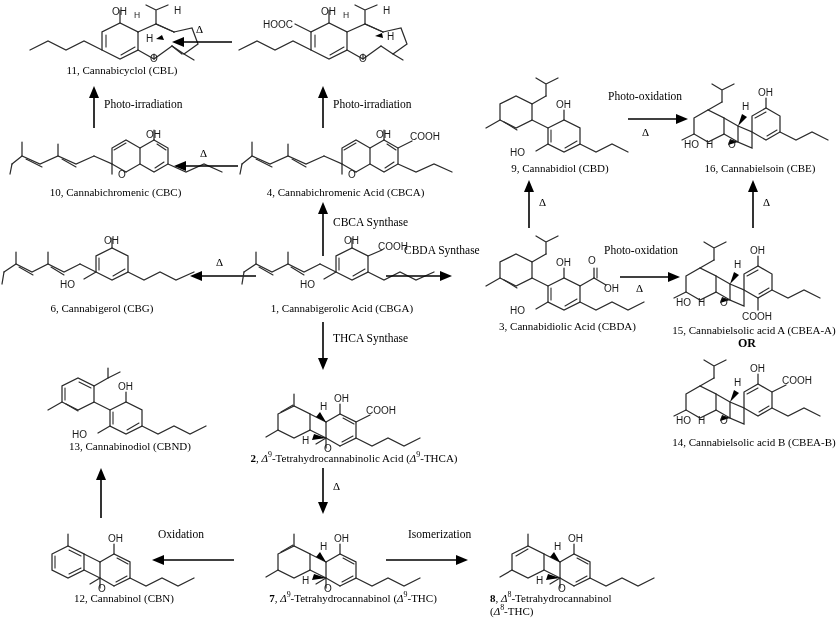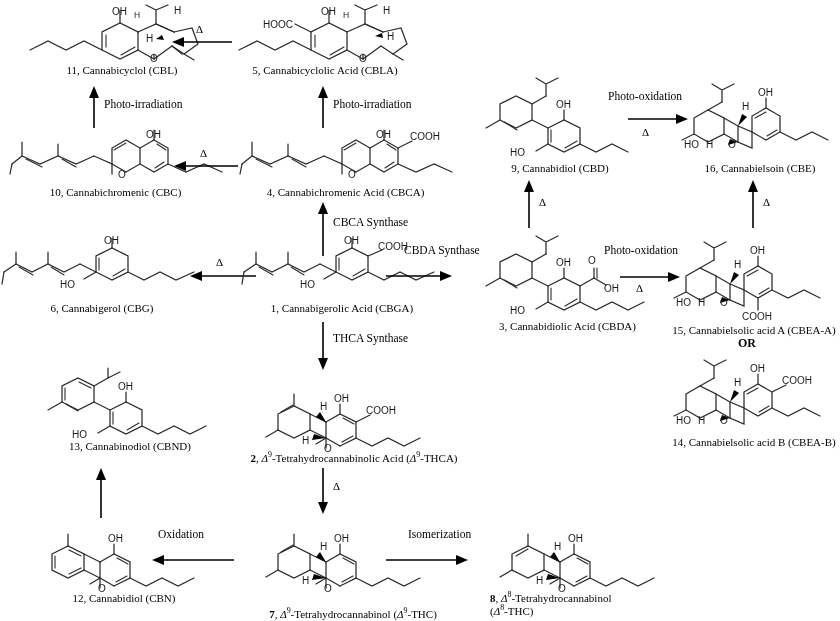--- a/index.html
+++ b/index.html
@@ -131,21 +131,20 @@
         <path class="bond" d="M140 22 L158 30"></path>
         <polygon class="arrowhead" points="150,34 157,31 158,36"></polygon>
         <text x="38" y="26">HOOC</text>
         <text x="96" y="13">OH</text>
         <text x="118" y="16" class="sm">H</text>
         <text x="158" y="12">H</text>
         <text x="162" y="38">H</text>
         <text x="134" y="60">O</text>
       </g>
     </svg>
-    <div class="caption" style="left:-2px;top:62px;width:204px;">5, Cannabicyclolic Acid (CBLA)</div>
   </div>
 
   <div class="node" style="left:170px;top:28px;width:62px;height:22px;">
     <svg width="62" height="22" viewBox="0 0 62 22">
       <line class="arrowline" x1="62" y1="14" x2="10" y2="14"></line>
       <polygon class="arrowhead" points="2,14 14,9 14,19"></polygon>
     </svg>
   </div>
   <div class="delta" style="left:196px;top:23px;">Δ</div>
 
@@ -564,21 +563,21 @@
         <path class="bond" d="M66 54 L80 62"></path>
         <path class="bond" d="M66 38 L80 30 L96 38 L96 54 L80 62"></path>
         <path class="bond-thin" d="M83 34 L94 40"></path>
         <path class="bond-thin" d="M82 58 L93 52"></path>
         <path class="bond" d="M80 30 L80 20"></path>
         <path class="bond" d="M96 54 L112 62 L128 54 L144 62 L160 54"></path>
         <text x="74" y="18">OH</text>
         <text x="64" y="68">O</text>
       </g>
     </svg>
-    <div class="caption" style="left:-10px;top:68px;width:200px;">12, Cannabidiol (CBN)</div>
+    <div class="caption" style="left:-10px;top:68px;width:200px;">12, Cannabinol (CBN)</div>
   </div>
 
   <div class="node" style="left:150px;top:548px;width:84px;height:22px;">
     <svg width="84" height="22" viewBox="0 0 84 22">
       <line class="arrowline" x1="84" y1="12" x2="10" y2="12"></line>
       <polygon class="arrowhead" points="2,12 14,7 14,17"></polygon>
     </svg>
   </div>
   <div class="arrow-label" style="left:158px;top:528px;">Oxidation</div>
 
@@ -600,21 +599,21 @@
         <path class="bond" d="M78 32 L78 22"></path>
         <path class="bond" d="M94 56 L110 64 L126 56 L142 64 L158 56"></path>
         <polygon class="arrowhead" points="64,40 58,30 54,35"></polygon>
         <polygon class="arrowhead" points="64,56 50,58 52,52"></polygon>
         <text x="58" y="28">H</text>
         <text x="72" y="20">OH</text>
         <text x="40" y="62">H</text>
         <text x="62" y="70">O</text>
       </g>
     </svg>
-    <div class="caption" style="left:-52px;top:70px;width:286px;margin-top:16px;">
+    <div class="caption" style="left:-52px;top:70px;width:286px;">
       <span class="num">7</span>, <i>Δ</i><sup>9</sup>-Tetrahydrocannabinol (<i>Δ</i><sup>9</sup>-THC)
     </div>
   </div>
 
   <div class="node" style="left:386px;top:548px;width:84px;height:22px;">
     <svg width="84" height="22" viewBox="0 0 84 22">
       <line class="arrowline" x1="0" y1="12" x2="74" y2="12"></line>
       <polygon class="arrowhead" points="82,12 70,7 70,17"></polygon>
     </svg>
   </div>

